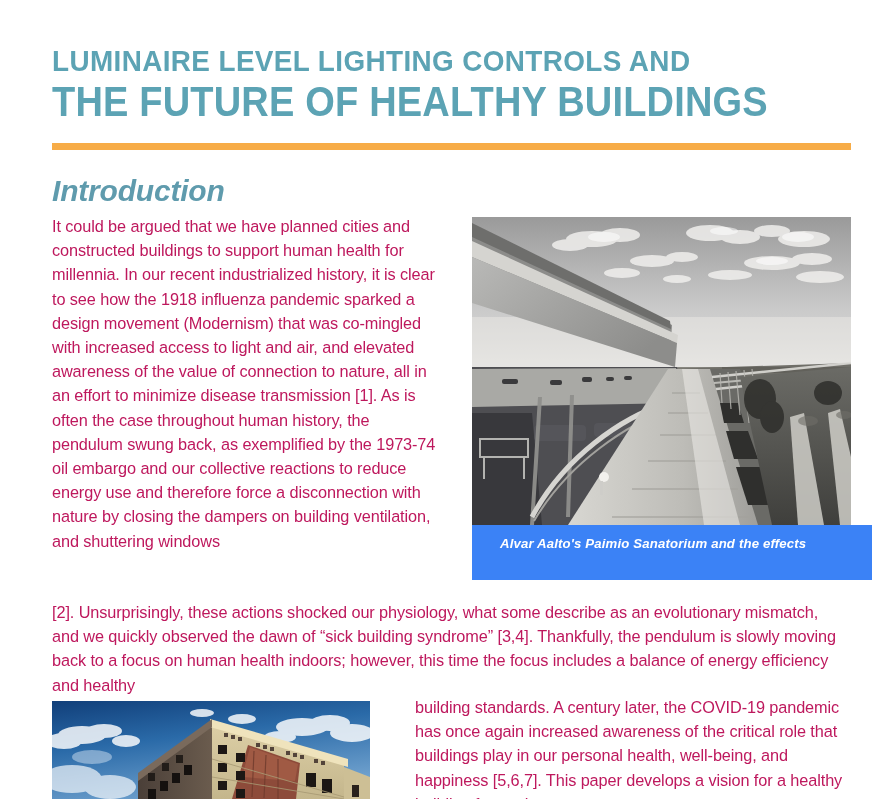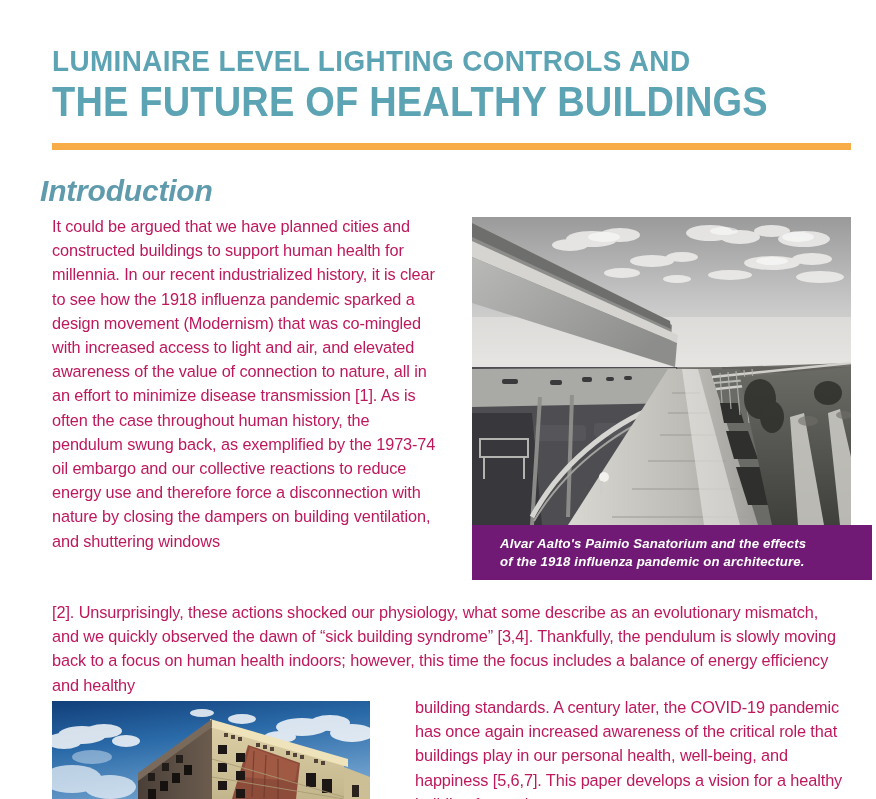--- a/index.html
+++ b/index.html
@@ -58,21 +58,21 @@
     left: 52px;
     top: 143px;
     width: 799px;
     height: 7px;
     background: #F7AC47;
   }
 
   
   .section-heading {
     position: absolute;
-    left: 40px;
+    left: 52px;
     top: 172px;
     font-family: "Liberation Sans", sans-serif;
     font-weight: bold;
     font-style: italic;
     font-size: 30px;
     line-height: 38px;
     color: #5F9BAD;
     letter-spacing: -0.2px;
   }
 
@@ -119,21 +119,21 @@
   }
   .photo-main svg { display: block; }
 
   
   .caption-box {
     position: absolute;
     left: 472px;
     top: 525px;
     width: 400px;
     height: 55px;
-    background: #701a75;
+    background: #3b82f6;
   }
   .caption-text {
     position: absolute;
     left: 28px;
     top: 10px;
     width: 330px;
     color: #ffffff;
     font-family: "Liberation Sans", sans-serif;
     font-weight: bold;
     font-style: italic;
@@ -323,21 +323,20 @@
       </g>
 
       <circle cx="132" cy="260" r="5" fill="#f2f1ed"></circle>
       <rect x="128" y="264" width="3" height="14" fill="#cecdc9"></rect>
     </svg>
   </div>
 
   <div class="caption-box">
     <div class="caption-text">
       <div>Alvar Aalto's Paimio Sanatorium and the effects</div>
-      <div>of the 1918 influenza pandemic on architecture.</div>
     </div>
   </div>
 
   <div class="photo-building">
     <svg width="318" height="98" viewBox="0 0 318 98">
       <defs>
         <linearGradient id="blueSky" x1="0" y1="0" x2="0.4" y2="1">
           <stop offset="0%" stop-color="#113f7a"></stop>
           <stop offset="45%" stop-color="#2a6aa8"></stop>
           <stop offset="100%" stop-color="#6ea0cd"></stop>

